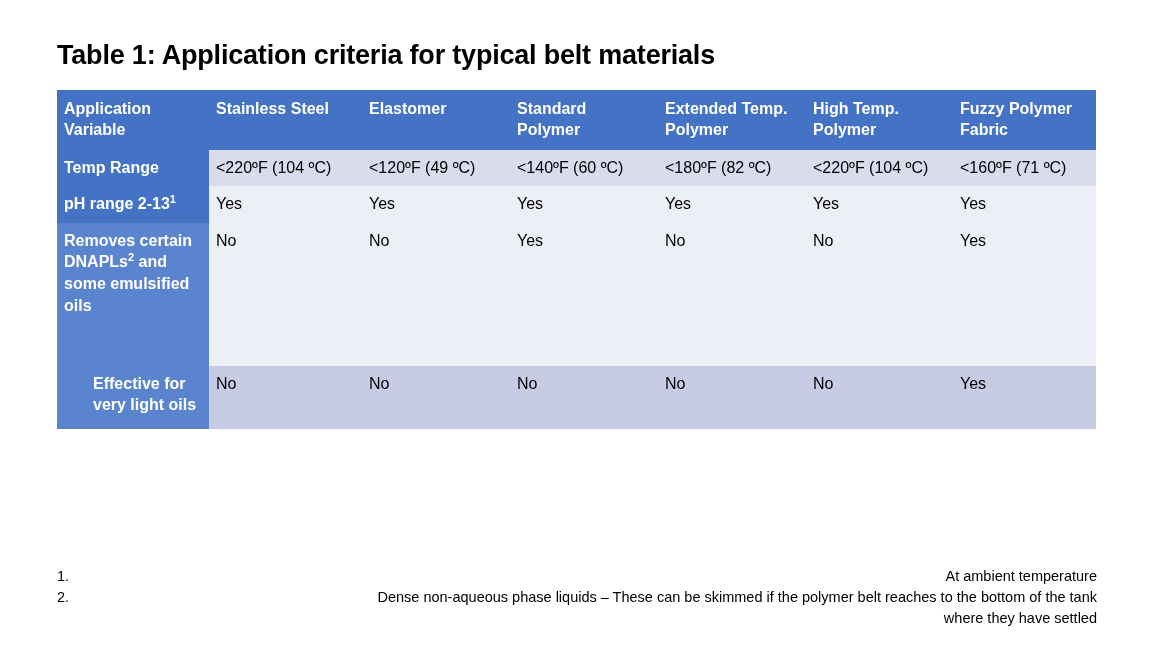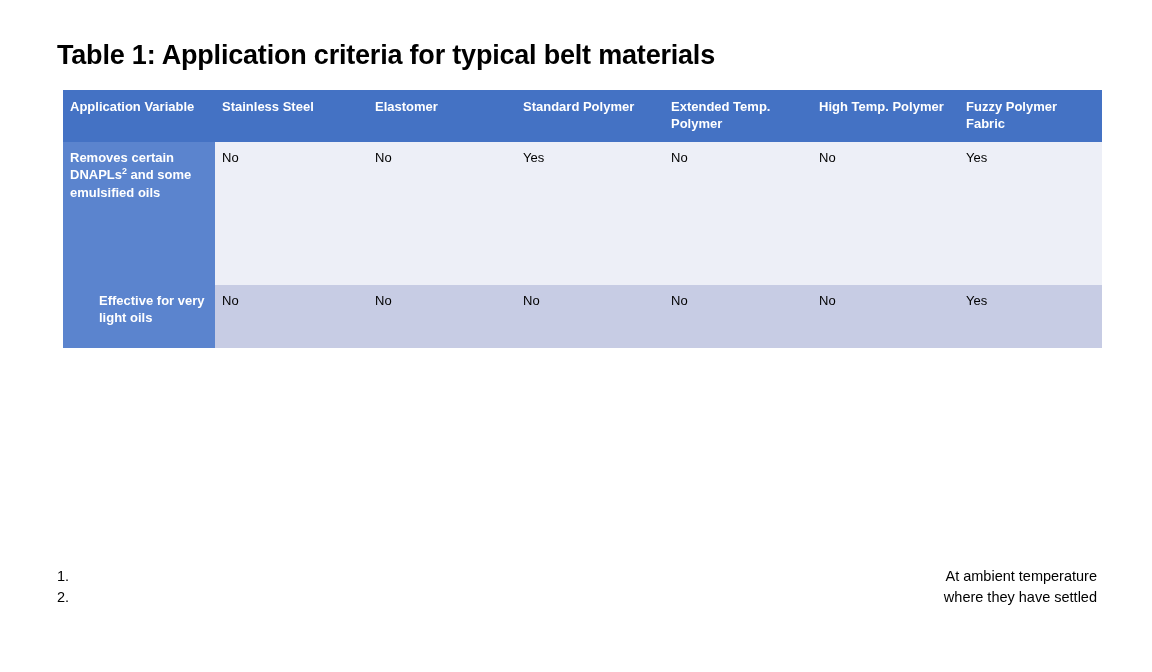--- a/index.html
+++ b/index.html
@@ -25,26 +25,26 @@
     left: 57px;
     top: 40px;
     font-size: 27px;
     font-weight: bold;
     letter-spacing: -0.2px;
     color: #000000;
     white-space: nowrap;
   }
   table.criteria {
     position: absolute;
-    left: 63px;
+    left: 57px;
     top: 90px;
     width: 1039px;
     border-collapse: collapse;
     table-layout: fixed;
-    font-size: 13px;
+    font-size: 16px;
   }
   table.criteria col.c0 { width: 152px; }
   table.criteria col.c1 { width: 153px; }
   table.criteria col.c2 { width: 148px; }
   table.criteria col.c3 { width: 148px; }
   table.criteria col.c4 { width: 148px; }
   table.criteria col.c5 { width: 147px; }
   table.criteria col.c6 { width: 143px; }
 
   table.criteria th.hdr {
@@ -141,21 +141,39 @@
         <th class="hdr">Stainless Steel</th>
         <th class="hdr">Elastomer</th>
         <th class="hdr">Standard Polymer</th>
         <th class="hdr">Extended Temp. Polymer</th>
         <th class="hdr">High Temp. Polymer</th>
         <th class="hdr">Fuzzy Polymer Fabric</th>
       </tr>
     </thead>
     <tbody>
 
-
+      <tr class="r1">
+        <td class="rowhdr">Temp Range</td>
+        <td class="cell">&lt;220ºF (104 ºC)</td>
+        <td class="cell">&lt;120ºF (49 ºC)</td>
+        <td class="cell">&lt;140ºF (60 ºC)</td>
+        <td class="cell">&lt;180ºF (82 ºC)</td>
+        <td class="cell">&lt;220ºF (104 ºC)</td>
+        <td class="cell">&lt;160ºF (71 ºC)</td>
+      </tr>
+
+      <tr class="r2">
+        <td class="rowhdr"><span>pH range 2-13</span><sup>1</sup></td>
+        <td class="cell">Yes</td>
+        <td class="cell">Yes</td>
+        <td class="cell">Yes</td>
+        <td class="cell">Yes</td>
+        <td class="cell">Yes</td>
+        <td class="cell">Yes</td>
+      </tr>
 
 
       <tr class="r4">
         <td class="rowhdr" style="height:128px;"><span>Removes certain DNAPLs</span><sup>2</sup><span> and some emulsified oils</span></td>
         <td class="cell">No</td>
         <td class="cell">No</td>
         <td class="cell">Yes</td>
         <td class="cell">No</td>
         <td class="cell">No</td>
         <td class="cell">Yes</td>
@@ -174,17 +192,17 @@
     </tbody>
   </table>
 
   <div class="footnotes">
     <div class="footnote">
       <span class="num">1.</span>
       <span class="txt">At ambient temperature</span>
     </div>
     <div class="footnote">
       <span class="num">2.</span>
-      <span class="txt"><span class="cont">where they have settled</span></span>
+      <span class="txt"><span>Dense non-aqueous phase liquids – These can be skimmed if the polymer belt reaches to the bottom of the tank</span><span class="cont">where they have settled</span></span>
     </div>
   </div>
 
 </div>
 
 </body></html>

